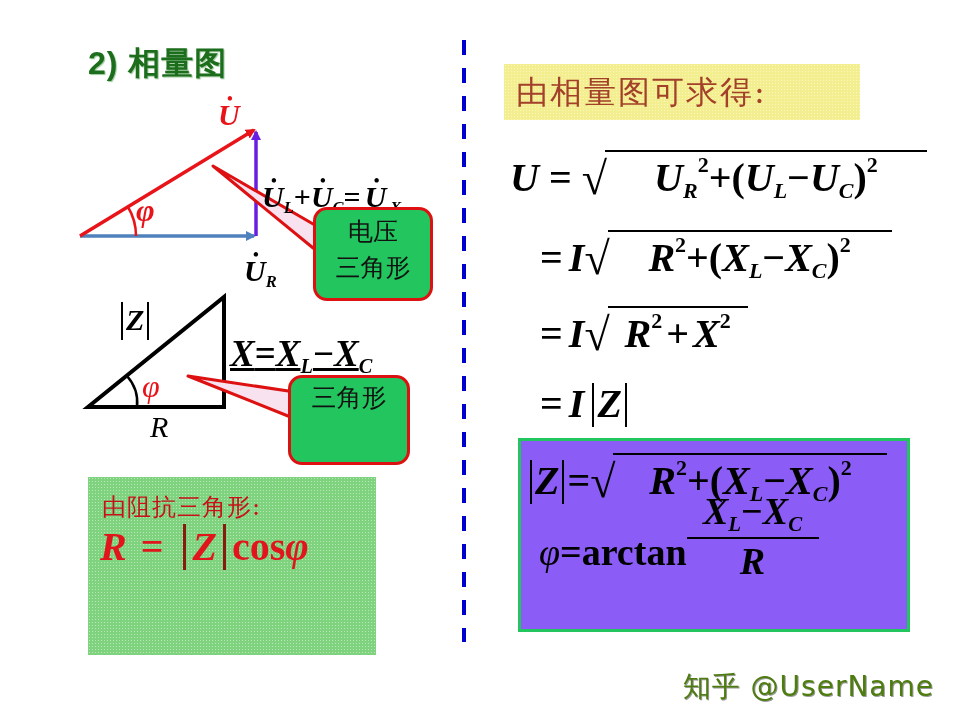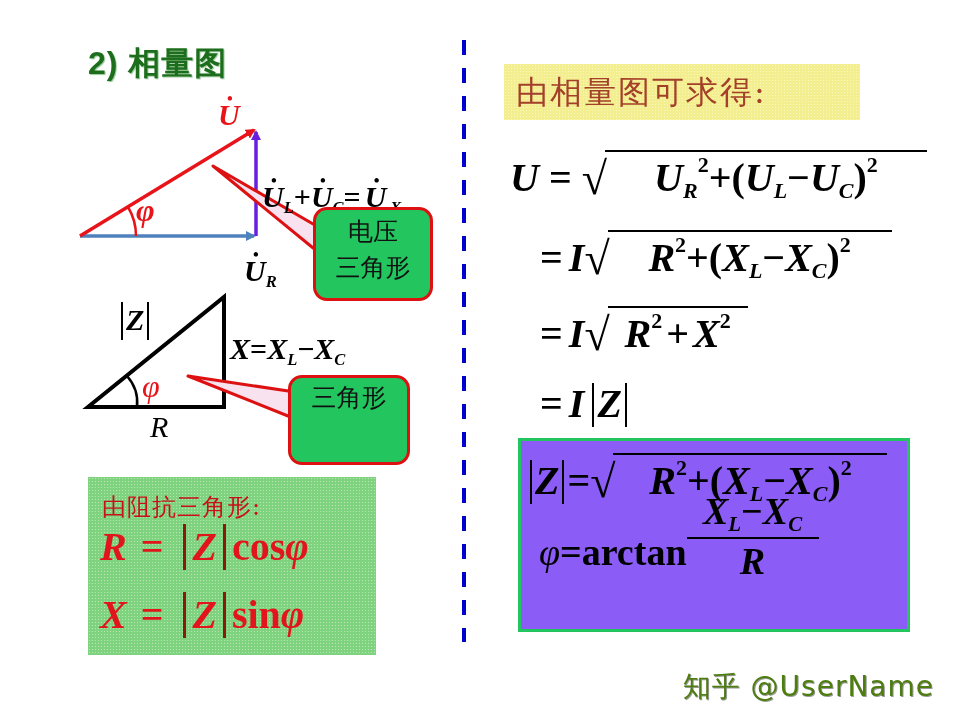--- a/index.html
+++ b/index.html
@@ -85,37 +85,34 @@
 </div>
 
 <div class="abs callout" style="left:313px; top:207px; width:114px; height:84px; padding-top:4px;">
   <div>电压</div>
   <div>三角形</div>
 </div>
 
 <div class="abs math" style="left:118px; top:302px; font-size:30px;">
   <span class="absbar" style="height:38px"></span><span>Z</span><span class="absbar" style="height:38px"></span>
 </div>
-<div class="abs math" style="left:230px; top:332px; font-size:30px;">
+<div class="abs math" style="left:230px; top:332px; font-size:37px;text-decoration:underline;">
   <span>X</span><span class="up">=</span><span>X</span><span class="sub">L</span><span class="up">−</span><span>X</span><span class="sub">C</span>
 </div>
 <div class="abs math red" style="left:142px; top:368px; font-size:32px; font-weight:normal;">φ</div>
 <div class="abs math" style="left:150px; top:410px; font-size:30px; font-weight:normal;">R</div>
 
 <div class="abs callout" style="left:288px; top:375px; width:116px; height:82px; padding-top:2px;">
   <div>三角形</div>
 </div>
 
 <div class="abs greenbox">
   <div class="head">由阻抗三角形:</div>
   <div class="eq math" style="top:46px; color:#e1151b;">
     <span>R</span><span class="up" style="margin:0 14px">=</span><span class="bar"></span><span>Z</span><span class="bar"></span><span class="up">cos</span><span>φ</span>
-  </div>
-  <div class="eq math" style="top:114px; color:#e1151b;">
-    <span>X</span><span class="up" style="margin:0 14px">=</span><span class="bar"></span><span>Z</span><span class="bar"></span><span class="up">sin</span><span>φ</span>
   </div>
 </div>
 
 <div class="abs label-yellow">由相量图可求得:</div>
 
 <div class="abs math eqline" style="left:510px; top:150px;">
   <span>U</span><span class="up" style="margin:0 10px">=</span><span class="rad">√</span><span class="sqrt" style="width:318px"><span>U</span><span class="sub">R</span><span class="sup">2</span><span class="up">+(</span><span>U</span><span class="sub">L</span><span class="up">−</span><span>U</span><span class="sub">C</span><span class="up">)</span><span class="sup">2</span></span>
 </div>
 
 <div class="abs math eqline" style="left:540px; top:230px;">

